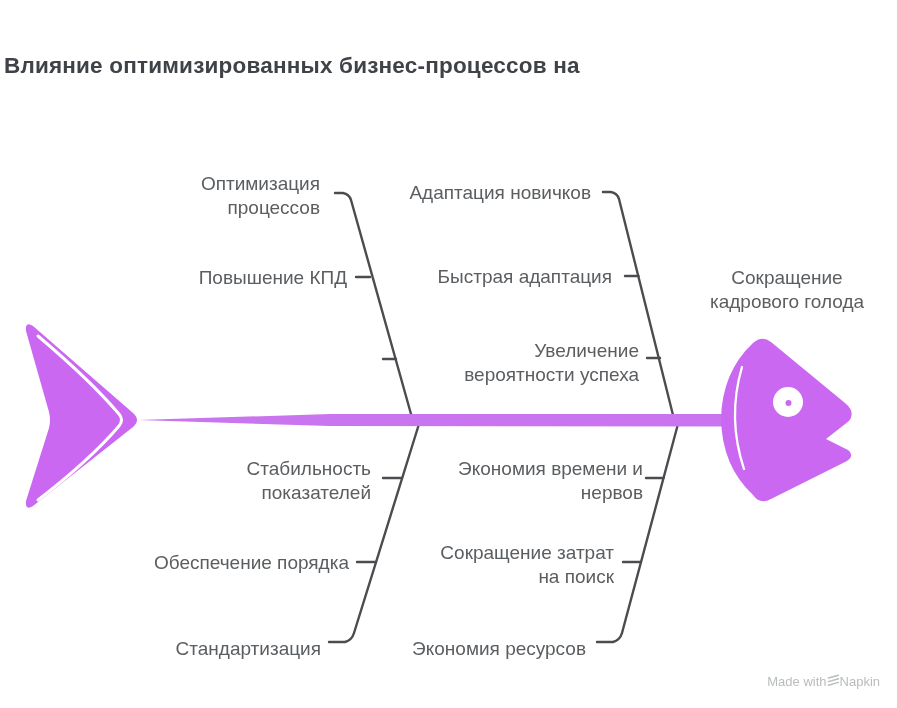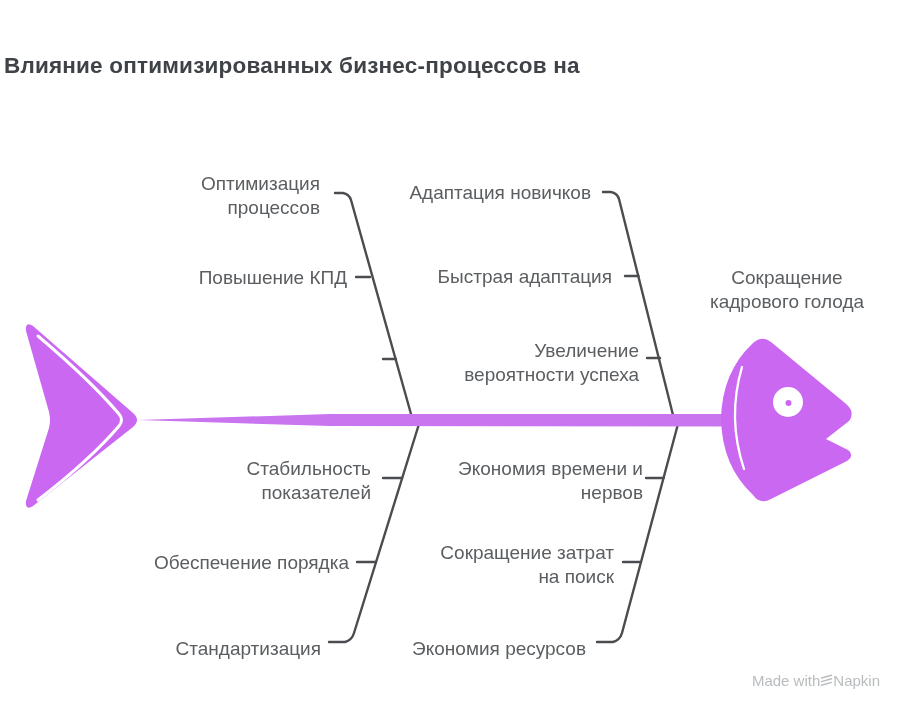--- a/index.html
+++ b/index.html
@@ -8,22 +8,22 @@
   .title{position:absolute;top:47px;left:0;width:100%;margin:4px;text-align:left;
          font-size:22.5px;font-weight:bold;line-height:30px;letter-spacing:.2px;
          color:var(--title,#3f4347);}
   .title span{display:block;}
   svg.diagram{position:absolute;left:0;top:0;}
   .bone{fill:none;stroke:var(--bone,#4a4c4f);stroke-width:2.4;stroke-linecap:round;stroke-linejoin:round;}
   .lbl{font-family:"Liberation Sans",sans-serif;font-size:19px;fill:var(--label,#5b5e61);}
   .fill-accent{fill:var(--accent,#ca68f2);}
   .fill-spine{fill:var(--spine,#c975ef);}
   .white-stroke{fill:none;stroke:#ffffff;stroke-linecap:round;}
-  .footer{position:absolute;right:17px;bottom:19px;display:flex;align-items:center;
-          font-size:15px;color:var(--footer,#b9bcbe);}
+  .footer{position:absolute;right:17px;bottom:19px;display:flex;
+          font-size:13px;color:var(--footer,#b9bcbe);}
   .footer svg{display:block;}
 </style>
 </head>
 <body>
 
 <div class="stage">
 
   <h1 class="title">
     <span>Влияние оптимизированных бизнес-процессов на</span>
   </h1>

